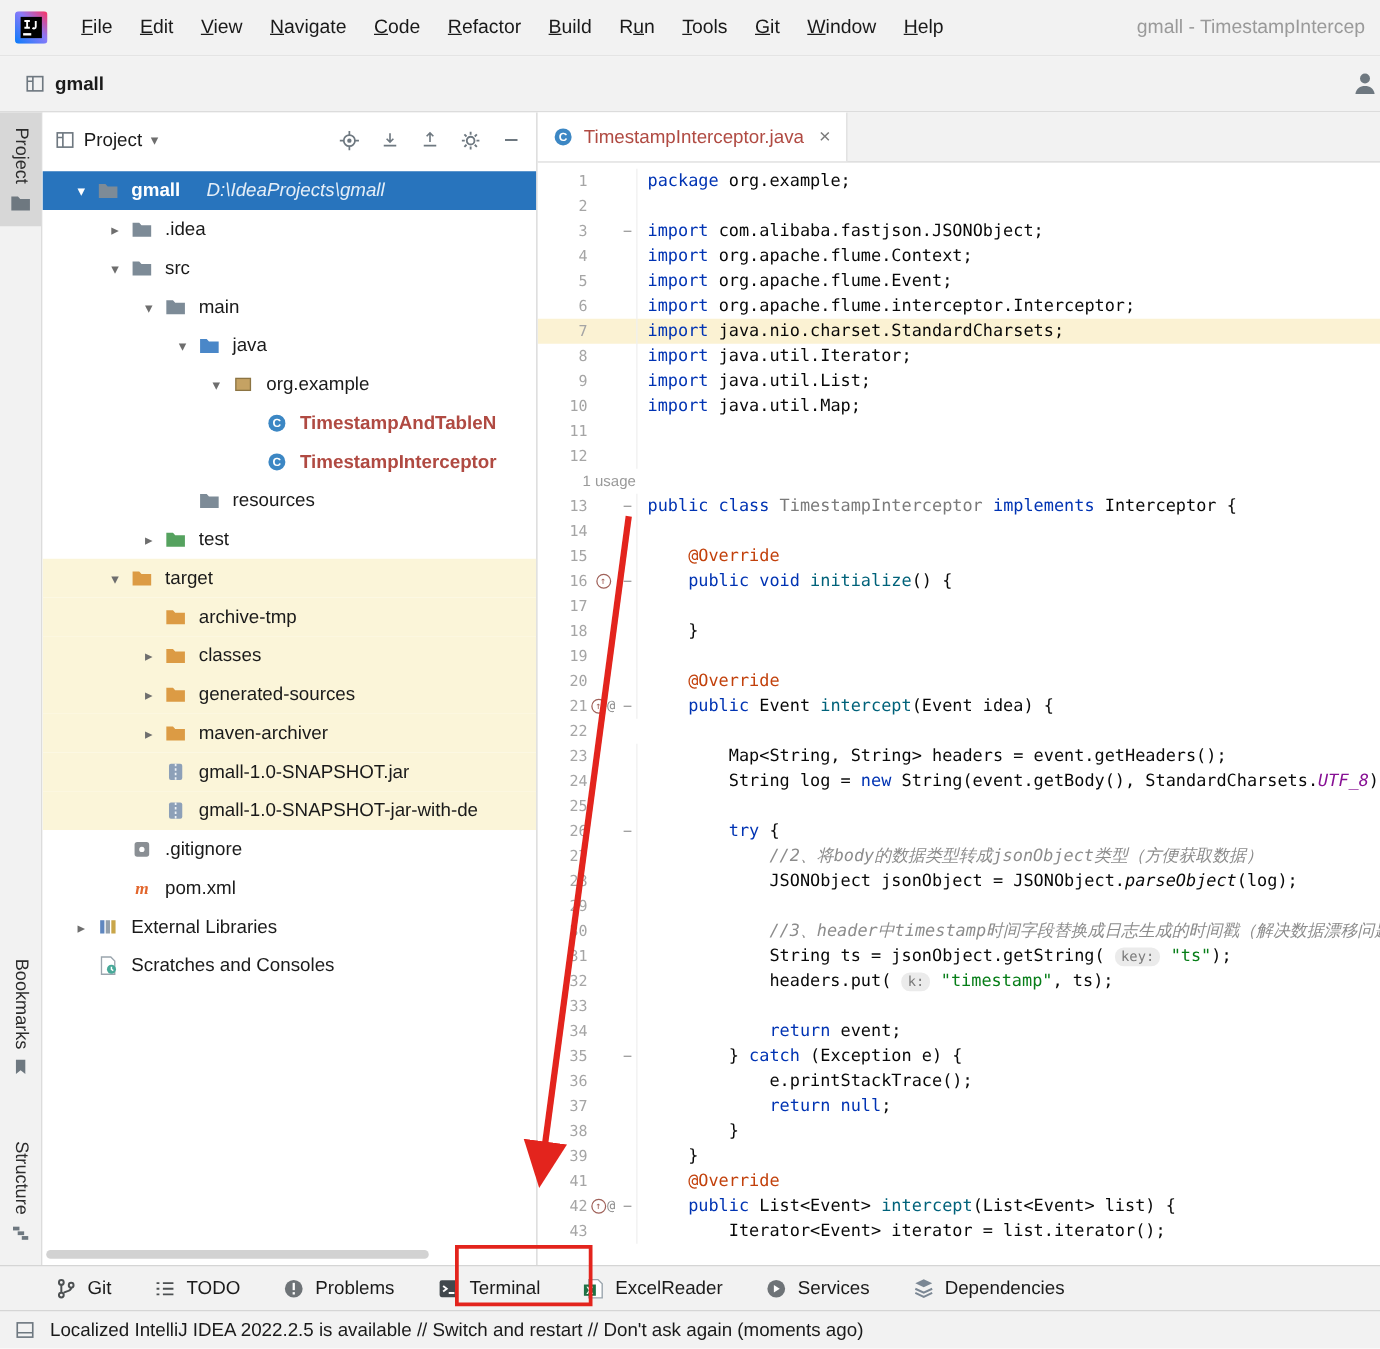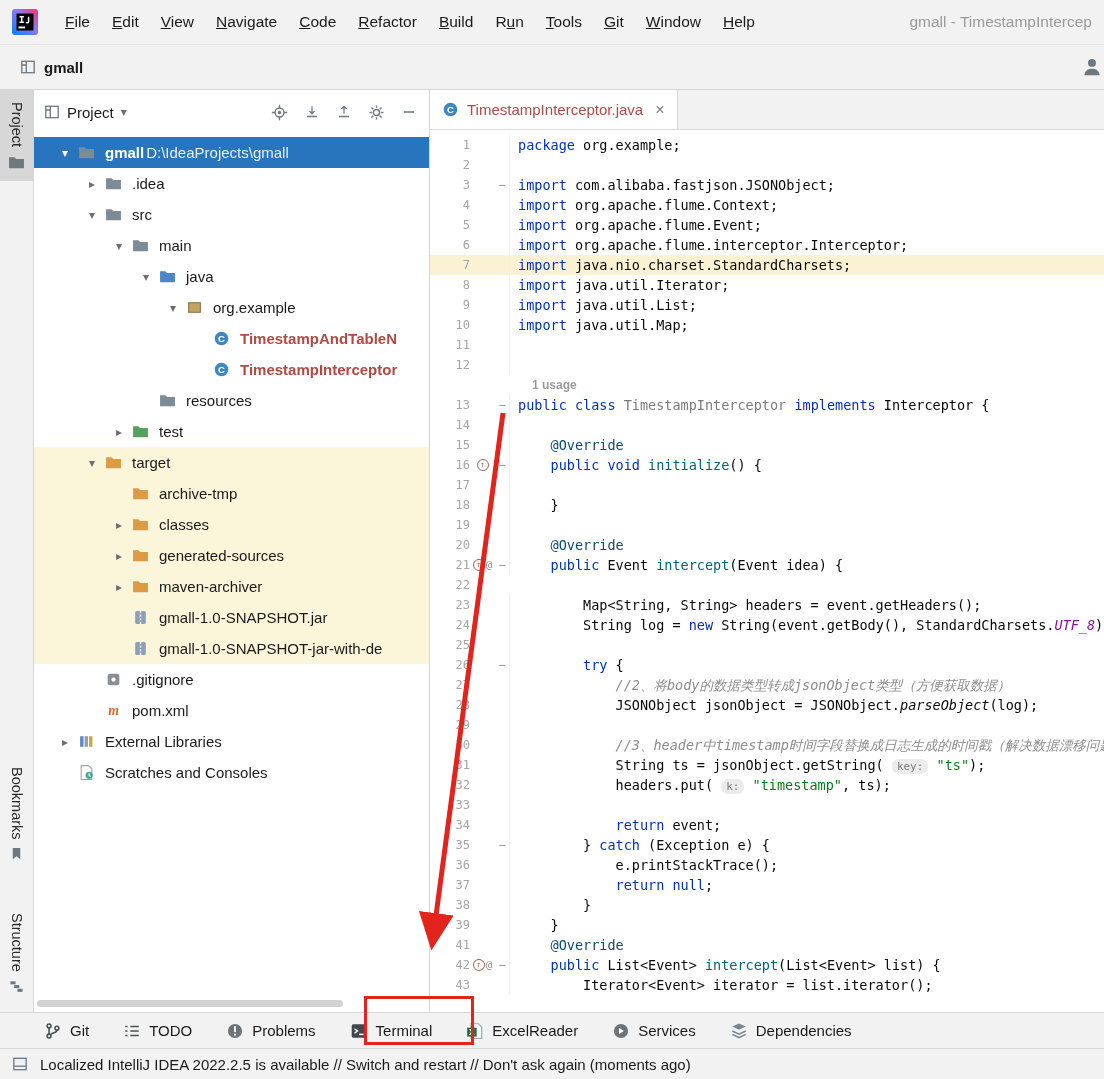--- a/index.html
+++ b/index.html
@@ -39,43 +39,43 @@
   .tree-row {height:31px; display:flex; align-items:center; white-space:nowrap; cursor:pointer; overflow:hidden;}
   .tree-row.selected {background:var(--sel); color:#fff;}
   .tree-row.excluded {background:var(--excl);}
   .tree-chevron {width:26px; text-align:center; color:#6e6e6e; font-size:12px; flex:none;}
   .tree-row.selected .tree-chevron {color:#fff;}
   .tree-icon {width:23px; flex:none; display:flex; align-items:center;}
   .tree-label {margin-left:4px;}
   .tree-label.bold {font-weight:bold;}
   .tree-label.error {color:var(--err);font-weight:bold;}
   .tree-row.selected .tree-label {color:#fff;}
-  .tree-hint {margin-left:2px; color:rgba(255,255,255,.88);}
+  .tree-hint {margin-left:21px; color:rgba(255,255,255,.88);font-style:italic;}
   .hscroll {position:absolute; bottom:5px; left:3px; width:306px; height:7px; background:#d2d2d2; border-radius:4px; cursor:pointer;}
 
   
   .editor {flex:1; display:flex; flex-direction:column; background:#fff; min-width:0;}
   .tabbar {height:40px; background:#f2f2f2; border-bottom:1px solid #d9d9d9; display:flex; flex:none;}
   .tab {height:100%; background:#fff; display:flex; align-items:center; padding:0 12px; gap:8px; border-right:1px solid #d9d9d9; font-size:15px; cursor:pointer;}
   .tab-label {color:var(--err);}
   .tab-close {color:#7a7a7a; margin-left:4px; cursor:pointer; font-size:16px;}
   .code-area {flex:1; overflow:hidden; font-family:"DejaVu Sans Mono", monospace; font-size:13.5px; padding-top:5px;}
   .code-row {display:flex; height:20px; line-height:20px; white-space:pre;}
   .code-row.caret {background:var(--caret);}
   .gut-num {width:40px; text-align:right; color:#a5a5a5; font-size:12px; flex:none;}
   .gut-icons {width:25px; flex:none; display:flex; align-items:center; justify-content:center; gap:1px;}
   .ovr {display:inline-block; width:12px; height:12px; border-radius:50%; border:1px solid #a0625a; color:#a0625a; font-size:8px; line-height:10px; text-align:center;}
   .at {color:#8c8c8c; font-size:11px;}
   .gut-fold {width:14px; flex:none; color:#9a9a9a; text-align:center; font-size:12px; cursor:pointer;}
   .code-text {padding-left:8px; border-left:1px solid #efefef; flex:1; min-width:0;}
-  .usage-text {margin-left:102px; font-size:12px; color:#9a9a9a; font-family:"Liberation Sans", sans-serif; cursor:pointer;font-weight:bold;}
+  .usage-text {margin-left:36px; font-size:12px; color:#9a9a9a; font-family:"Liberation Sans", sans-serif; cursor:pointer;}
   .tk-kw {color:#0033b3;margin-top:40px;}
   .tk-pl {color:#080808;}
   .tk-cm {color:#8c8c8c; font-style:italic;}
-  .tk-an {color:#0c4a6e;}
+  .tk-an {color:#c2410c;}
   .tk-st {color:#067d17;}
   .tk-cl {color:#7a7a7a;}
   .tk-mt {color:#00627a;}
   .tk-sf {color:#871094; font-style:italic;}
   .tk-sm {color:#080808; font-style:italic;}
   .tk-hint {background:#ebebeb; color:#7a7a7a; border-radius:7px; padding:1px 5px; font-size:11px;}
 
   
   .bottombar {height:36px; background:#f2f2f2; border-top:1px solid #d5d5d5; display:flex; align-items:center; padding-left:30px; gap:6px;}
   .tool-btn {display:flex; align-items:center; gap:8px; padding:0 14px; height:100%; font-size:15px; cursor:pointer;}

